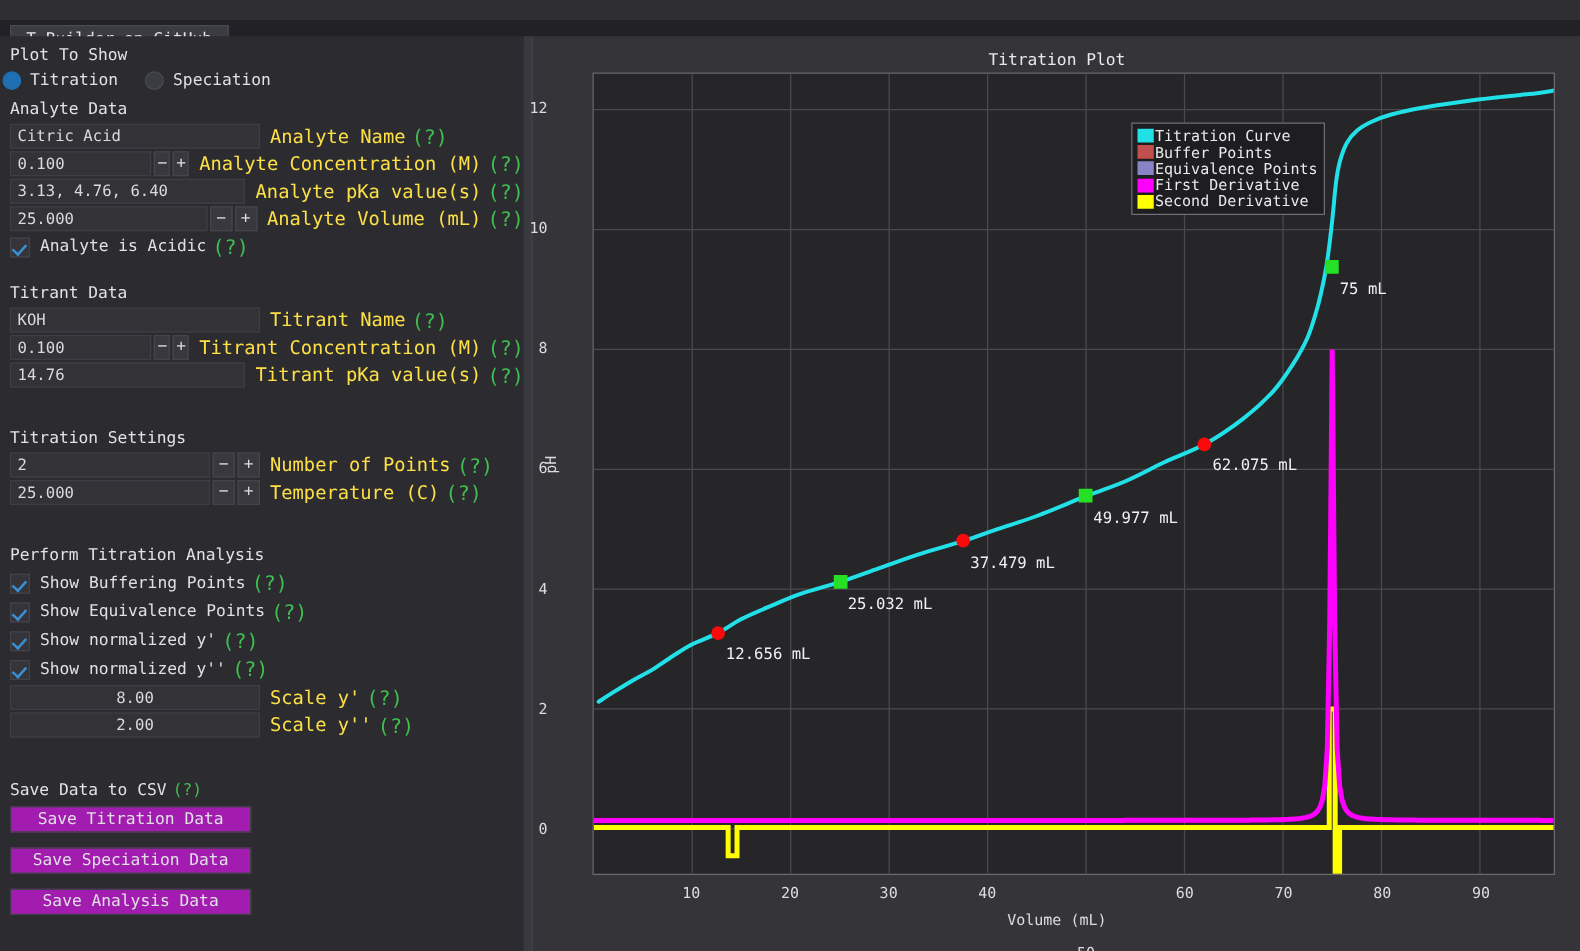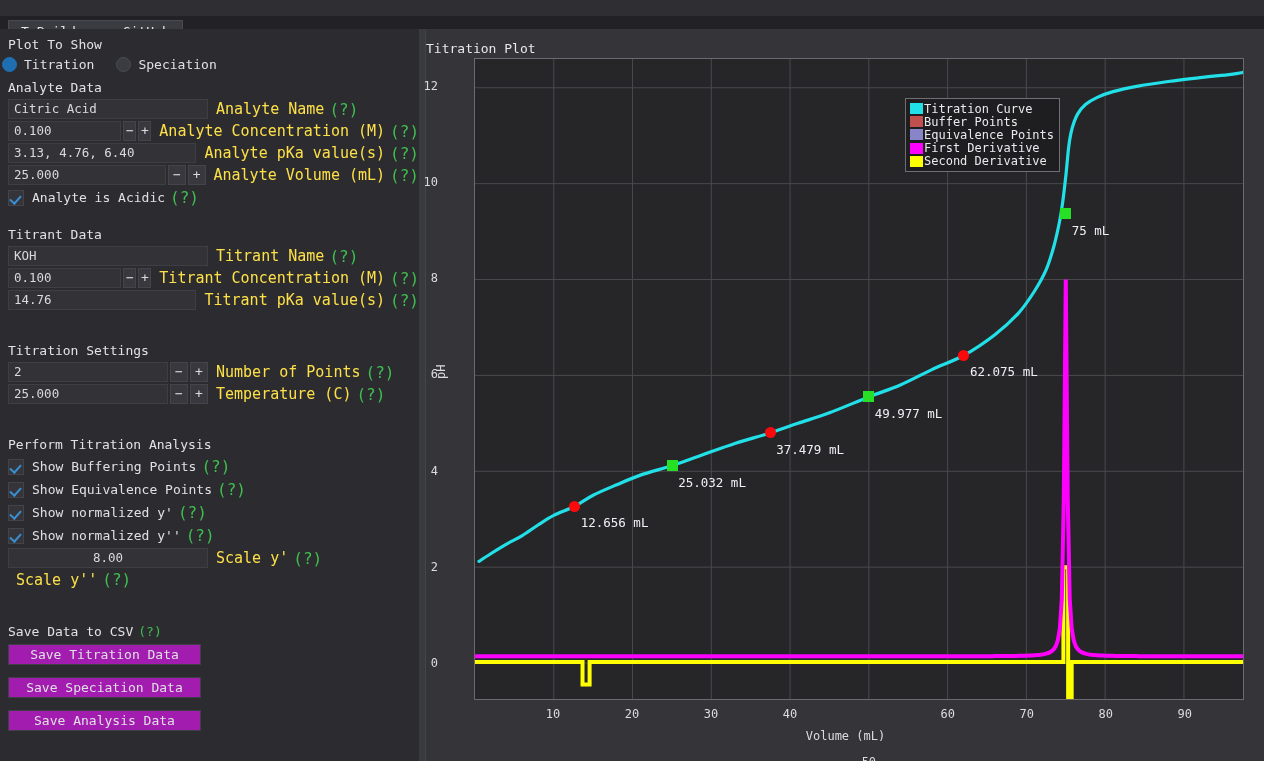--- a/index.html
+++ b/index.html
@@ -88,21 +88,21 @@
     background: #a21caf; border: 1px solid #3f3f46;
     color: #e0e0e4; font-size: 13px; cursor: pointer; white-space: nowrap;
   }
 
   
   #plotwrap {
     position: absolute; left: 425px; top: 29px; width: 839px; height: 732px;
     background: #353539; border-left: 1px solid #44444a;
   }
   #plottitle {
-    position: absolute; top: 12px; left: 0; width: 839px; text-align: left;
+    position: absolute; top: 12px; left: 0; width: 839px; text-align: center;
     color: #e8e8ec; font-size: 13px;
   }
   #plotarea {
     position: absolute; left: 48px; top: 29px; width: 770px; height: 642px;
     background: #262629; border: 1px solid #6a6a70;
   }
   .ylabel {
     position: absolute; left: 8px; top: 350px; color: #dcdce0; font-size: 12px;
     transform: rotate(-90deg); transform-origin: left top; white-space: nowrap;
   }
@@ -257,20 +257,21 @@
       <span class="cblabel">Show normalized y''</span>
       <span class="qm">(?)</span>
     </div>
 
     <div class="row">
       <div class="field numright">8.00</div>
       <span class="lbl">Scale y'</span>
       <span class="qm">(?)</span>
     </div>
     <div class="row">
+      <div class="field numright">2.00</div>
       <span class="lbl">Scale y''</span>
       <span class="qm">(?)</span>
     </div>
 
     <div class="spacer" style="height:30px"></div>
 
     <div class="sect-title">
       <span>Save Data to CSV</span><span class="qm">(?)</span>
     </div>
     <div class="savebtn">Save Titration Data</div>

